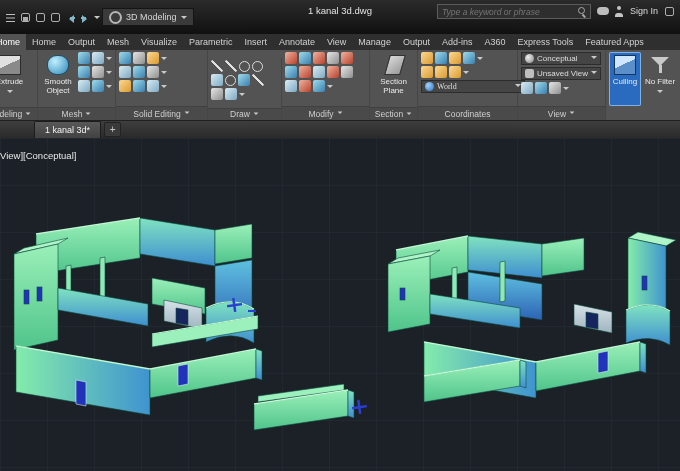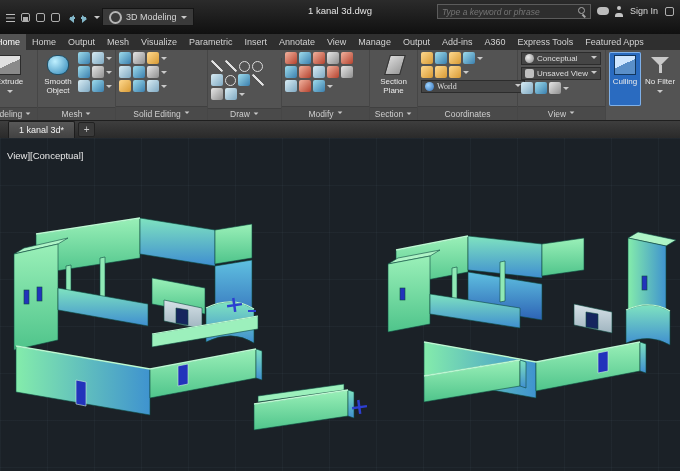--- a/index.html
+++ b/index.html
@@ -78,32 +78,32 @@
             height:13px;padding:0 3px;font-size:8px;color:#ddd;box-sizing:border-box;}
   .dropdown .dd{margin-top:1px;}
   .mini{width:9px;height:9px;flex:none;border-radius:2px;}
   .globe{background:radial-gradient(circle at 35% 35%,#9fd4ff,#2f6fb8);border-radius:50%;}
   .sphere{background:radial-gradient(circle at 35% 35%,#eee,#888);border-radius:50%;}
   .cam{background:#bfbfbf;border-radius:2px;}
   .ddlabel{flex:1;text-align:left;white-space:nowrap;overflow:hidden;}
 
   
   .filetabs{height:18px;background:linear-gradient(#3e3e3e,#2a2a2a);display:flex;align-items:flex-end;
-            padding-left:8px;gap:3px;border-top:1px solid #1f1f1f;box-sizing:border-box;}
+            padding-left:34px;gap:3px;border-top:1px solid #1f1f1f;box-sizing:border-box;}
   .filetab{height:16px;background:linear-gradient(#585858,#424242);color:#f2f2f2;font-size:9px;display:flex;
            align-items:center;padding:0 10px;border:1px solid #1d1d1d;border-bottom:none;border-radius:2px 2px 0 0;}
   .newtab{width:15px;height:13px;background:#3a3a3a;border:1px solid #222;color:#c9c9c9;font-size:10px;
           display:flex;align-items:center;justify-content:center;margin-bottom:1px;border-radius:2px;}
 
   
   .viewport{position:relative;height:345px;background:#1b2127;overflow:hidden;
     background-image:
       repeating-linear-gradient(to right,rgba(130,160,180,.05) 0 1px,transparent 1px 47px),
       repeating-linear-gradient(to bottom,rgba(130,160,180,.05) 0 1px,transparent 1px 47px);}
-  .vp-label{position:absolute;top:12px;left:0;color:#e8e8e8;font-size:9.5px;z-index:2;margin-left:7px;}
+  .vp-label{position:absolute;top:12px;left:0;color:#e8e8e8;font-size:9.5px;z-index:2;}
   .viewport svg{position:absolute;inset:0;}
 </style>
 </head>
 <body>
 
 <div class="app">
 
   <div class="titlebar">
     <span class="q menu"></span>
     <span class="q box save"></span>

